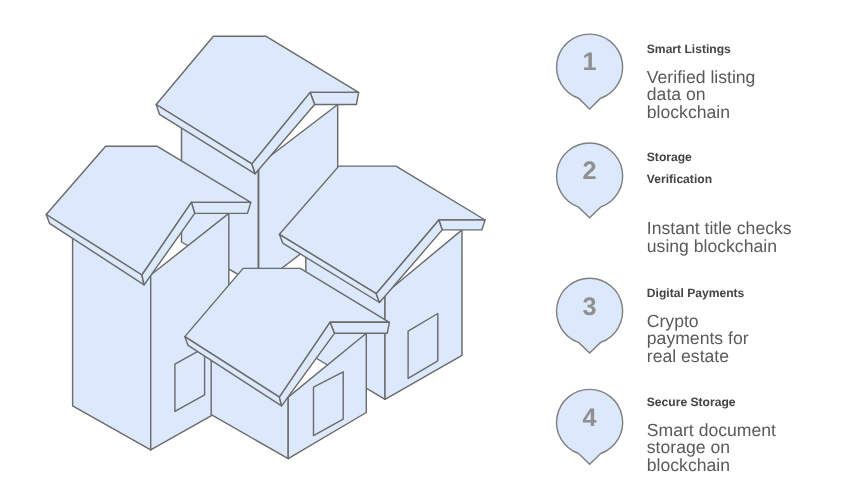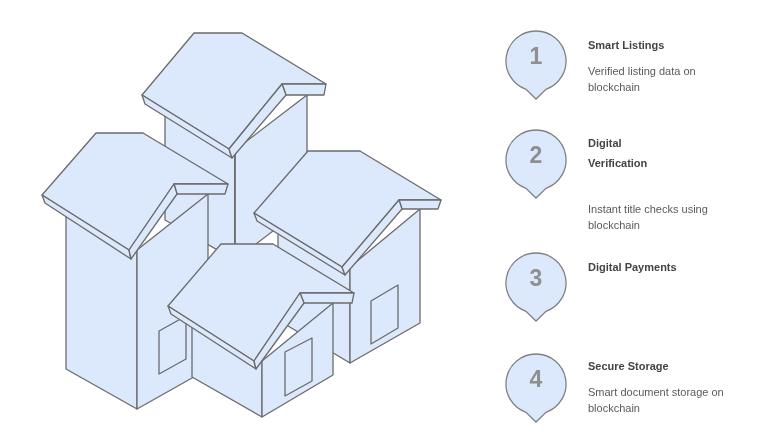--- a/index.html
+++ b/index.html
@@ -5,21 +5,21 @@
   html, body { margin: 0; padding: 0; background: #ffffff; }
   body { width: 768px; height: 445px; position: relative; overflow: hidden; font-family: "Liberation Sans", sans-serif; }
   .illustration { position: absolute; left: 0; top: 0; width: 480px; height: 445px; }
   .steps { position: absolute; left: 500px; top: 0; width: 268px; height: 445px; }
   .step { position: absolute; left: 0; width: 268px; }
   .pin { position: absolute; left: 3px; width: 66px; height: 76px; }
   .pin svg { position: absolute; left: 0; top: 0; }
   .pin-num { position: absolute; left: 0; top: 14px; width: 66px; text-align: center; font-size: 23px; font-weight: bold; color: #8f8f8f; }
   .step-text { position: absolute; left: 88px; top: 0; width: 175px; }
   .step-title { font-size: 11px; font-weight: bold; color: #444444; line-height: 20px; margin: 0; }
-  .step-desc { font-size: 11px; color: #5a5a5a; line-height: 16px; margin-top: 8px; }
+  .step-desc { font-size: 16px; color: #5a5a5a; line-height: 16px; margin-top: 8px; }
 </style>
 </head>
 <body>
 
 <div class="illustration">
   <svg width="480" height="445" viewBox="0 0 480 445" fill="#dce8fc" stroke="#6b6b6b" stroke-width="1.3" stroke-linejoin="round">
 
     <g>
       <polygon points="165,110 235,150 235,260 165,220"></polygon>
       <polygon points="235,150 307,95 307,205 235,260"></polygon>
@@ -78,34 +78,35 @@
   </div>
 
   <div class="step" style="top:128px;">
     <div class="pin">
       <svg width="66" height="76" viewBox="0 0 66 76">
         <path d="M33 2 A30 30 0 0 1 43 60.3 L33 70 L23 60.3 A30 30 0 0 1 33 2 Z" fill="#dce8fc" stroke="#808080" stroke-width="1.3"></path>
       </svg>
       <div class="pin-num">2</div>
     </div>
     <div class="step-text" style="top:5px;">
-      <div class="step-title" style="width:80px;">Digital Verification</div>
+      <div class="step-title" style="width:80px;">Storage Verification</div>
       <div class="step-desc" style="width:150px;margin-top:28px;">Instant title checks using blockchain</div>
     </div>
   </div>
 
   <div class="step" style="top:251px;">
     <div class="pin">
       <svg width="66" height="76" viewBox="0 0 66 76">
         <path d="M33 2 A30 30 0 0 1 43 60.3 L33 70 L23 60.3 A30 30 0 0 1 33 2 Z" fill="#dce8fc" stroke="#808080" stroke-width="1.3"></path>
       </svg>
       <div class="pin-num">3</div>
     </div>
     <div class="step-text" style="top:6px;">
       <div class="step-title">Digital Payments</div>
+      <div class="step-desc" style="width:120px;">Crypto payments for real estate</div>
     </div>
   </div>
 
   <div class="step" style="top:352px;">
     <div class="pin">
       <svg width="66" height="76" viewBox="0 0 66 76">
         <path d="M33 2 A30 30 0 0 1 43 60.3 L33 70 L23 60.3 A30 30 0 0 1 33 2 Z" fill="#dce8fc" stroke="#808080" stroke-width="1.3"></path>
       </svg>
       <div class="pin-num">4</div>
     </div>

